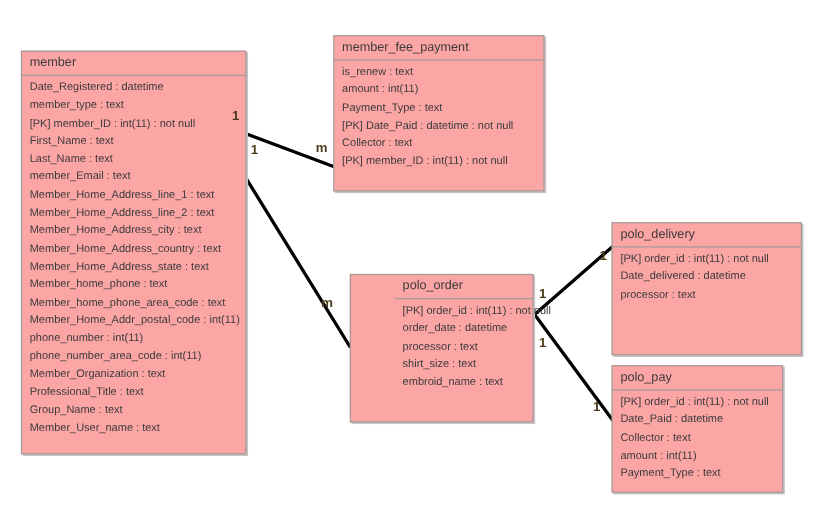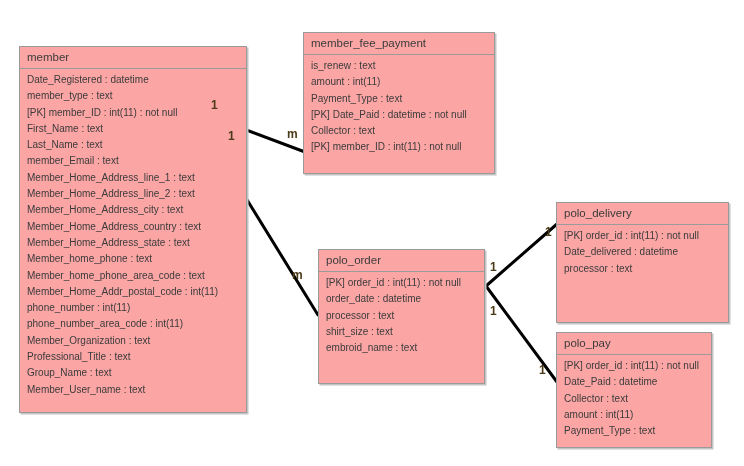--- a/index.html
+++ b/index.html
@@ -63,21 +63,21 @@
 <div id="canvas">
 
   <svg id="edges" viewBox="0 0 744 466" preserveAspectRatio="none">
       <line x1="209" y1="116" x2="305" y2="152" stroke="#000000" stroke-width="3" stroke-linecap="round"></line>
       <line x1="212" y1="143" x2="318" y2="315" stroke="#000000" stroke-width="3" stroke-linecap="round"></line>
       <line x1="486" y1="286" x2="557" y2="224" stroke="#000000" stroke-width="3" stroke-linecap="round"></line>
       <line x1="486" y1="286" x2="557" y2="382" stroke="#000000" stroke-width="3" stroke-linecap="round"></line>
     </svg>
 
   <div id="entities-layer">
-      <div class="entity" style="left: 19px; top: 46px; width: 228px; height: 367px;">
+      <div class="entity" style="left: 19px; top: 46px; width: 205px; height: 367px;">
         <div class="entity-title">member</div>
         <div class="entity-fields">
           <div class="field">Date_Registered : datetime</div>
           <div class="field">member_type : text</div>
           <div class="field">[PK] member_ID : int(11) : not null</div>
           <div class="field">First_Name : text</div>
           <div class="field">Last_Name : text</div>
           <div class="field">member_Email : text</div>
           <div class="field">Member_Home_Address_line_1 : text</div>
           <div class="field">Member_Home_Address_line_2 : text</div>
@@ -99,21 +99,21 @@
         <div class="entity-title">member_fee_payment</div>
         <div class="entity-fields">
           <div class="field">is_renew : text</div>
           <div class="field">amount : int(11)</div>
           <div class="field">Payment_Type : text</div>
           <div class="field">[PK] Date_Paid : datetime : not null</div>
           <div class="field">Collector : text</div>
           <div class="field">[PK] member_ID : int(11) : not null</div>
         </div>
       </div>
-      <div class="entity" style="left: 318px; top: 249px; width: 167px; height: 135px;">
+      <div class="entity" style="left: 318px; top: 249px; width: 167px; height: 135px; padding-left: 40px;">
         <div class="entity-title">polo_order</div>
         <div class="entity-fields">
           <div class="field">[PK] order_id : int(11) : not null</div>
           <div class="field">order_date : datetime</div>
           <div class="field">processor : text</div>
           <div class="field">shirt_size : text</div>
           <div class="field">embroid_name : text</div>
         </div>
       </div>
       <div class="entity" style="left: 556px; top: 202px; width: 173px; height: 121px;">

